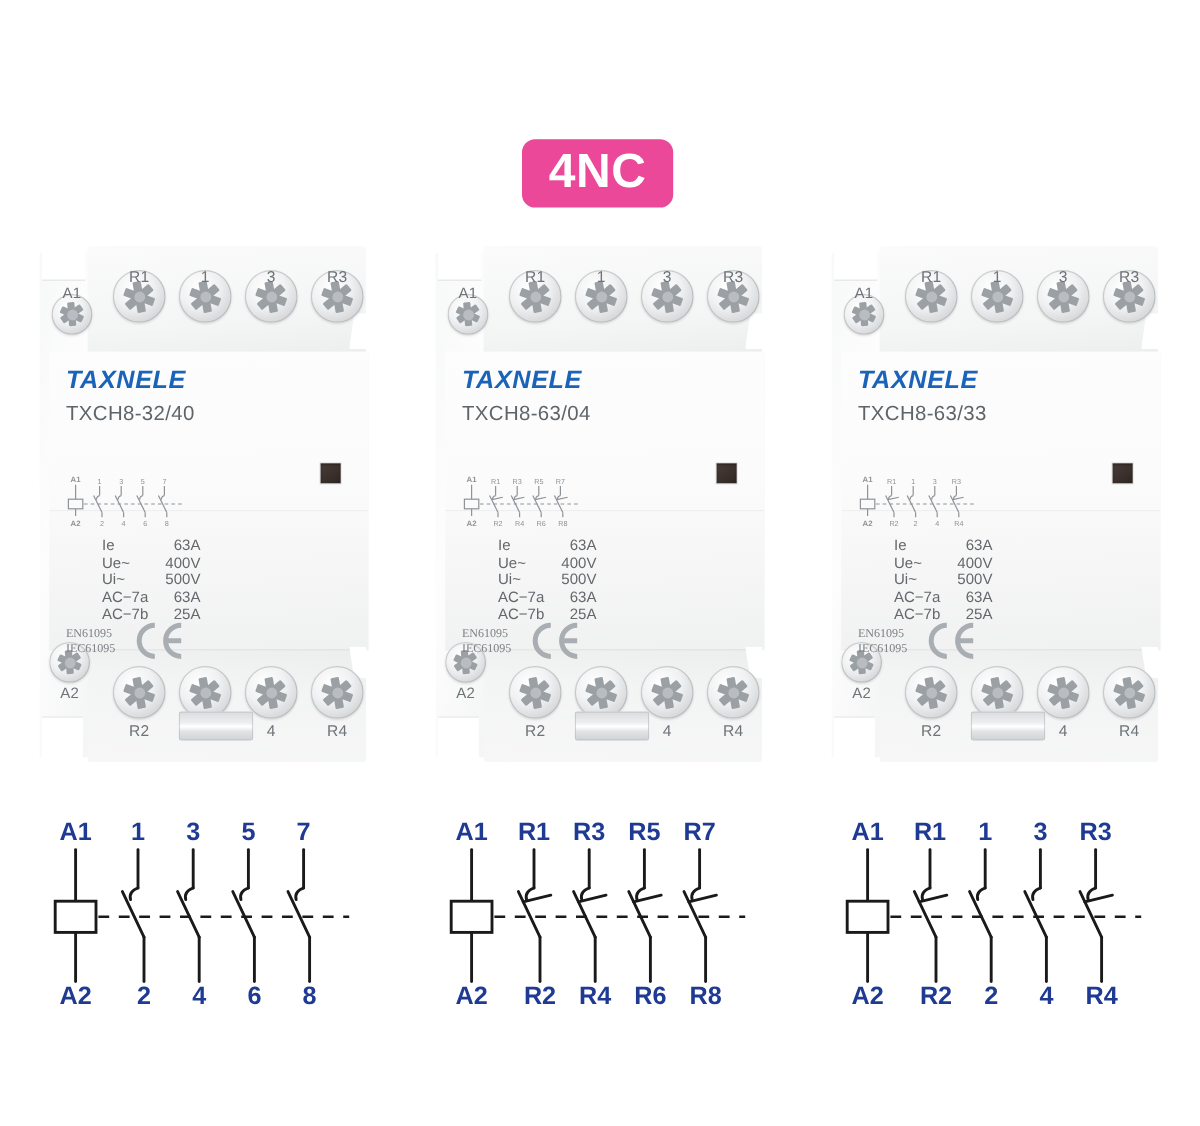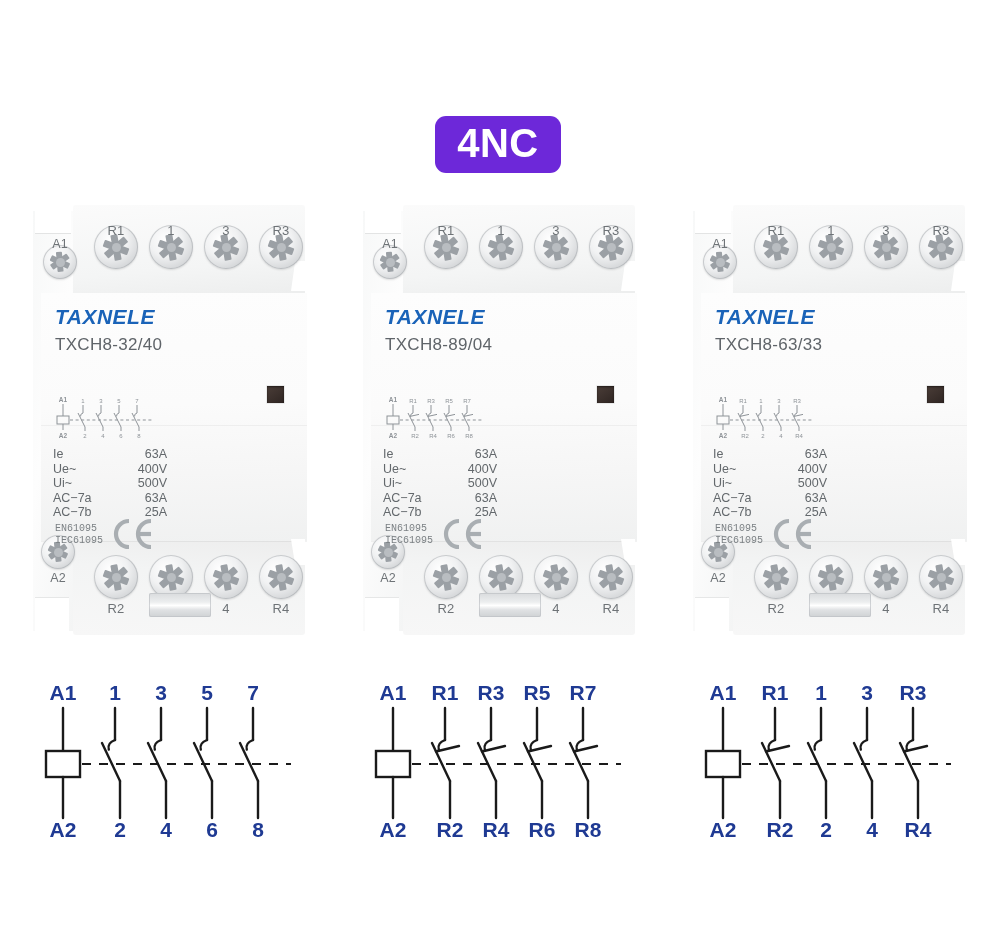--- a/index.html
+++ b/index.html
@@ -161,26 +161,26 @@
     box-shadow: inset 0 1px 2px rgba(0,0,0,0.5);
   }
 
   .schematic-mini { position: absolute; left: 12px; top: 92px; }
   .spec-table {
     position: absolute; left: 12px; top: 146px; width: 114px;
     font-size: 12.5px; color: #63686c; line-height: 14.5px;
     font-family: "Liberation Sans", sans-serif;
   }
   .spec-row { display: flex; justify-content: space-between; }
-  .spec-row .k { text-align: right; }
+  .spec-row .k { text-align: right; margin-left: 32px; }
   .spec-row .v { text-align: right; }
   .cert {
     position: absolute; left: 14px; top: 222px;
     font-size: 10px; color: #7b8084; line-height: 12px;
-    font-family: Liberation Mono, monospace;
+    font-family: Liberation Serif, serif;
   }
   .ce { position: absolute; left: 66px; top: 216px; }
 
   
   .diagram { position: absolute; top: 672px; left: 36px; }
 
   .hidden-text { position: absolute; opacity: 0; pointer-events: none; }
 </style>
 </head>
 <body>
@@ -386,21 +386,21 @@
           <line x1="214" y1="36" x2="214" y2="68" stroke="#1a1a1a" stroke-width="2.4" stroke-linecap="round"></line>
           <path d="M 214 68 q -8 3 -6.2 9.6" fill="none" stroke="#1a1a1a" stroke-width="2.4" stroke-linecap="round"></path>
           <line x1="201" y1="71" x2="219" y2="109" stroke="#1a1a1a" stroke-width="2.4" stroke-linecap="round"></line>
           <line x1="219" y1="109" x2="219" y2="146" stroke="#1a1a1a" stroke-width="2.4" stroke-linecap="round"></line>
           <text x="214" y="28" fill="#1f3a93" font-size="21" font-family="Liberation Sans, sans-serif" text-anchor="middle" font-weight="bold">7</text>
           <text x="219" y="165" fill="#1f3a93" font-size="21" font-family="Liberation Sans, sans-serif" text-anchor="middle" font-weight="bold">8</text>
         </svg></div>
     </div>
     <div class="column col-1">
       <div class="badge-wrap">
-        <div class="badge" style="background: #6d28d9; color: rgb(255, 255, 255);">4NC</div>
+        <div class="badge" style="background: #ec4899; color: rgb(255, 255, 255);">4NC</div>
       </div>
       <div class="device">
         <div class="coil-col"></div>
         <div class="top-block"></div>
         <div class="bot-block"></div>
         <div class="mid-block"></div>
         <div class="mid-seam"></div>
         <div class="coil-notch-top"></div>
         <div class="coil-notch-bot"></div>
         <div class="ear-tr"></div>
@@ -491,21 +491,21 @@
             <div class="cross-a"></div>
             <div class="cross-b"></div>
             <div class="cross-c"></div>
             <div class="hub"></div>
           </div>
           <div class="tlabel" style="left: -5px; top: 396px;">R4</div>
         </div>
         <div class="din-slot"></div>
         <div class="face-print">
           <div class="brand" style="color: rgb(26, 99, 184);">TAXNELE</div>
-          <div class="model">TXCH8-89/04</div>
+          <div class="model">TXCH8-63/04</div>
           <div class="indicator"></div>
           <div class="schematic-mini"><svg width="104" height="46" viewBox="0 0 104 46">
               <line x1="10" y1="11" x2="10" y2="23" stroke="#8e9398" stroke-width="1"></line>
               <rect x="4" y="23" width="12" height="8" fill="none" stroke="#8e9398" stroke-width="1"></rect>
               <line x1="10" y1="31" x2="10" y2="37" stroke="#8e9398" stroke-width="1"></line>
               <text x="10" y="9" fill="#8e9398" font-size="6.5" font-family="Liberation Sans, sans-serif" text-anchor="middle" font-weight="bold">A1</text>
               <text x="10" y="45" fill="#8e9398" font-size="6.5" font-family="Liberation Sans, sans-serif" text-anchor="middle" font-weight="bold">A2</text>
               <line x1="17" y1="27" x2="100" y2="27" stroke="#8e9398" stroke-width="1" stroke-dasharray="3,2.6"></line>
               <line x1="30" y1="12" x2="30" y2="20" stroke="#8e9398" stroke-width="1"></line>
               <path d="M 30 20 q -3 1 -2.4 3.4" fill="none" stroke="#8e9398" stroke-width="1"></path>

